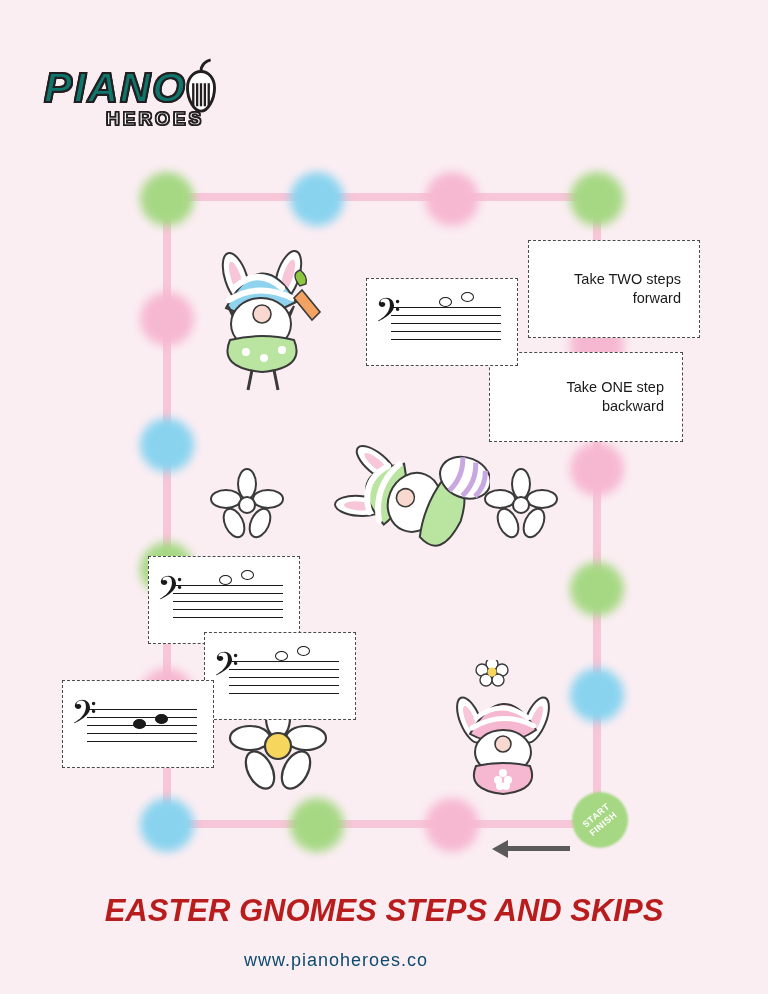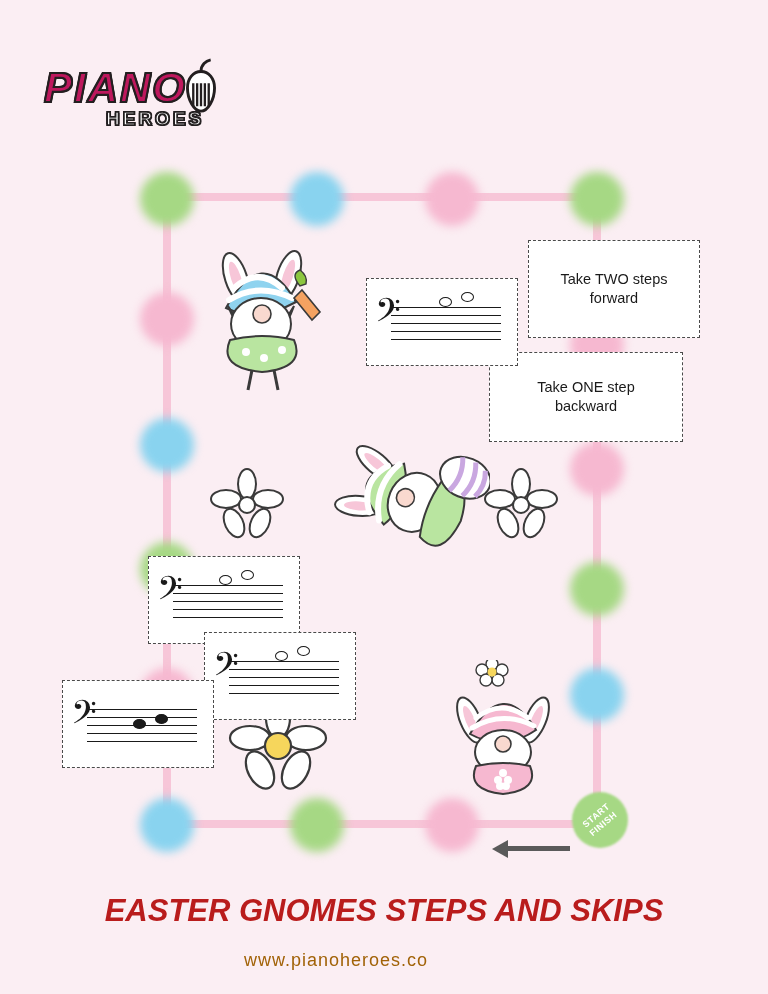--- a/index.html
+++ b/index.html
@@ -25,21 +25,21 @@
   }
   #logo .logo-piano {
     position: absolute;
     left: 0;
     top: 6px;
     font-family: "Liberation Sans", sans-serif;
     font-weight: bold;
     font-style: italic;
     font-size: 42px;
     letter-spacing: 2px;
-    color: #be185d;
+    color: #0f766e;
     -webkit-text-stroke: 2px #231f20;
     text-shadow:
       -1px -1px 0 #231f20,
        1px -1px 0 #231f20,
       -1px  1px 0 #231f20,
        1px  1px 0 #231f20;
   }
   #logo .logo-heroes {
     position: absolute;
     left: 62px;
@@ -91,21 +91,21 @@
   .card {
     position: absolute;
     background: #ffffff;
     border: 1.5px dashed #4a4a4a;
     box-sizing: border-box;
   }
   .card.text-card {
     display: flex;
     align-items: center;
     justify-content: center;
-    text-align: center;
+    text-align: right;
     font-size: 14.5px;
     color: #1a1a1a;
     line-height: 1.3;
     padding: 6px 18px;
   }
 
   
   .staff {
     position: absolute;
     left: 24px;
@@ -215,21 +215,21 @@
     letter-spacing: 0px;
     color: #b91c1c;
   }
   #url {
     position: absolute;
     left: 0;
     top: 950px;
     width: 672px;
     text-align: center;
     font-size: 18px;
-    color: #a16207;
+    color: #0c4a6e;
     letter-spacing: 1px;
   }
 
   
   .flower { position: absolute; }
 </style>
 </head>
 <body>
 
 <div id="logo">

